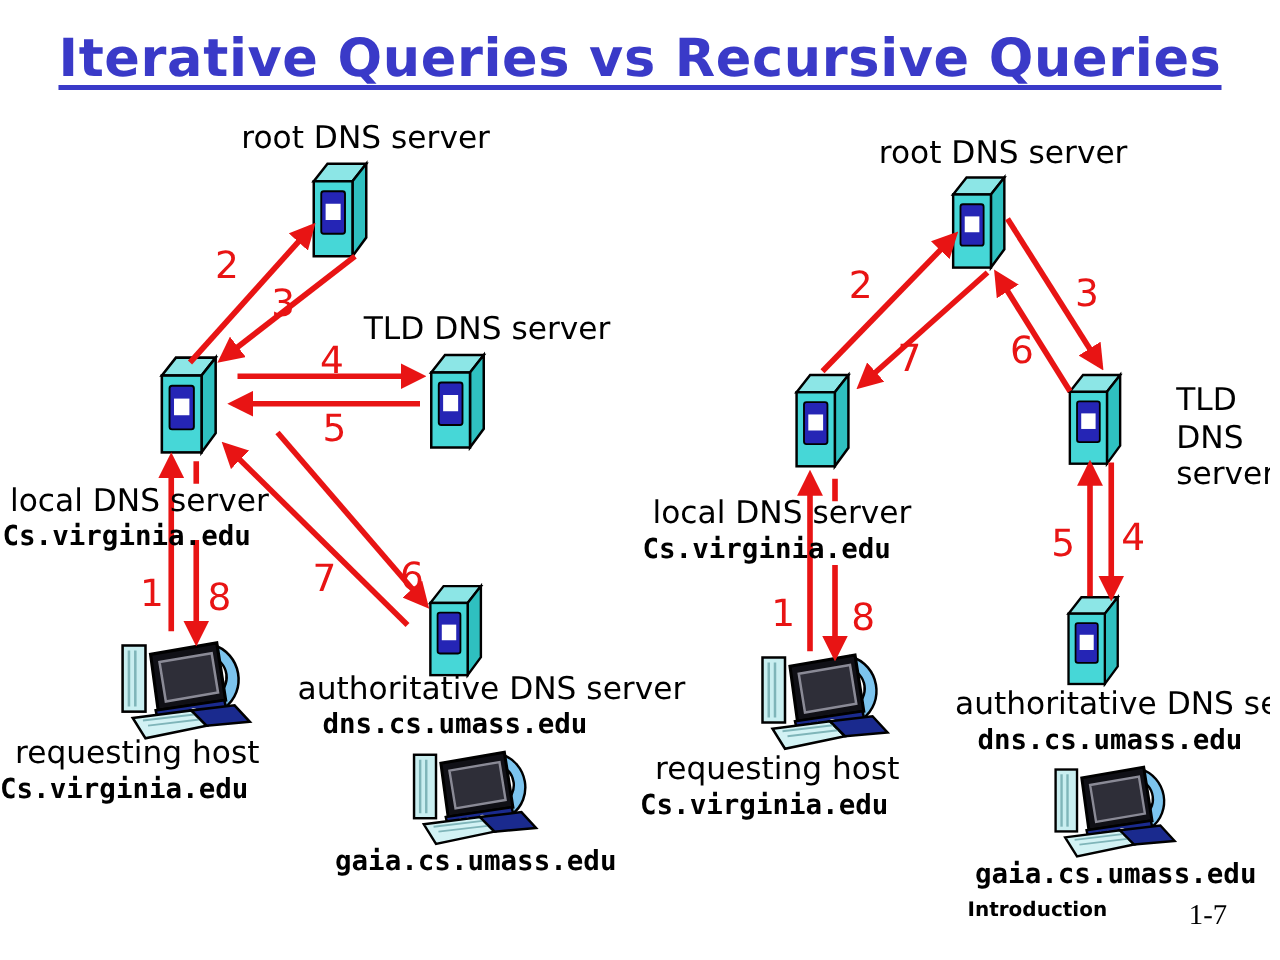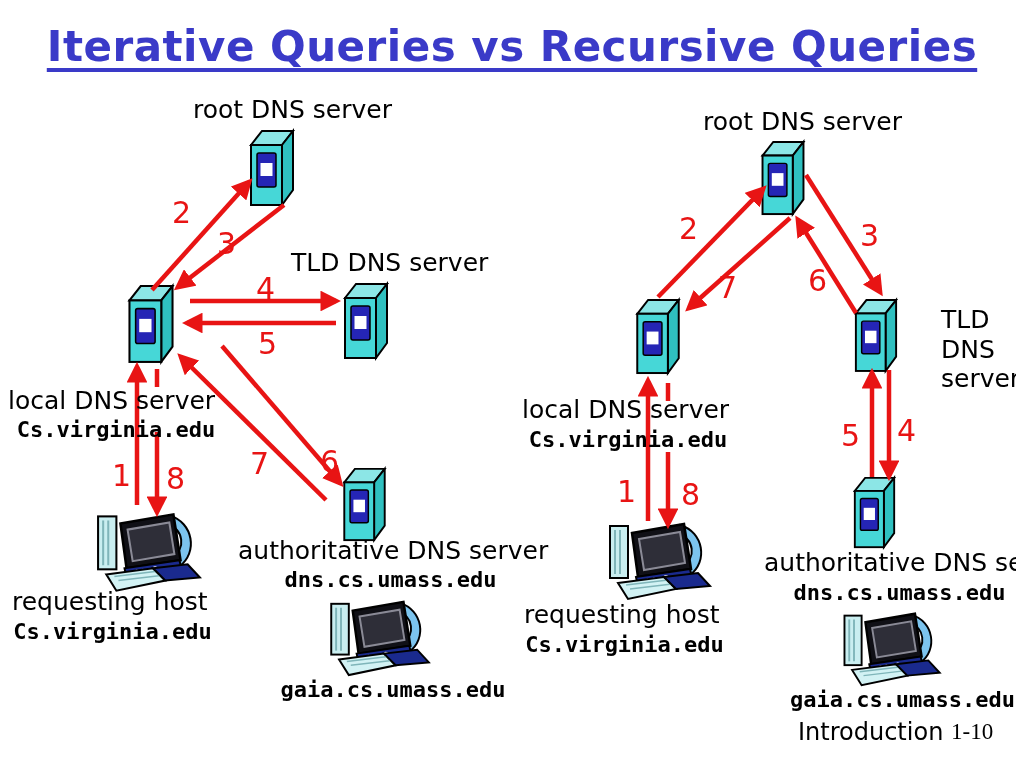--- a/index.html
+++ b/index.html
@@ -6,26 +6,26 @@
   .stage{position:relative;width:1016px;height:768px;background:#ffffff;overflow:hidden;
          font-family:"DejaVu Sans",sans-serif;}
   .title{position:absolute;left:20px;top:22px;width:984px;text-align:center;
          font-size:42px;font-weight:bold;letter-spacing:.5px;
          color:var(--title-color,#3a3ac8);
          text-decoration:underline;text-decoration-thickness:4px;text-underline-offset:7px;}
   .lbl{position:absolute;color:#000;font-size:25px;white-space:nowrap;}
   .ctr{text-align:left;}
   .wrap{white-space:normal;line-height:1.18;}
   .mono{position:absolute;font-family:"DejaVu Sans Mono","Liberation Mono",monospace;
-        font-weight:bold;font-size:22px;color:#000;white-space:nowrap;text-align:center;}
+        font-weight:bold;font-size:22px;color:#000;white-space:nowrap;text-align:left;}
   .step{position:absolute;color:var(--arrow-color,#e81414);font-size:30px;line-height:1;}
   .icon{position:absolute;}
   .arrows{position:absolute;left:0;top:0;pointer-events:none;}
   .arrows line{stroke:var(--arrow-color,#e81414);stroke-width:4.5;fill:none;}
-  .footer-section{position:absolute;left:798px;top:718px;font-size:24px;color:#000;}
+  .footer-section{position:absolute;left:774px;top:718px;font-size:16px;color:#000;font-weight:bold;}
   .footer-page{position:absolute;left:951px;top:719px;font-size:23px;color:#000;
                font-family:"Liberation Serif","DejaVu Serif",serif;}
   .defs{position:absolute;width:0;height:0;overflow:hidden;}
 </style>
 </head>
 <body>
 
 <svg class="defs" aria-hidden="true">
   <defs>
     <symbol id="sym-server" viewBox="0 0 48 80">
@@ -156,15 +156,15 @@
   <div class="lbl wrap" style="left:941px;top:305px;width:92px">TLD DNS server</div>
   <div class="lbl ctr" style="left:522px;top:395px;width:215px">local DNS server</div>
   <div class="mono" style="left:514px;top:427px;width:228px">Cs.virginia.edu</div>
   <div class="lbl ctr" style="left:524px;top:600px;width:200px">requesting host</div>
   <div class="mono" style="left:512px;top:632px;width:225px">Cs.virginia.edu</div>
   <div class="lbl" style="left:764px;top:548px">authoritative DNS server</div>
   <div class="mono" style="left:782px;top:580px;width:235px">dns.cs.umass.edu</div>
   <div class="mono" style="left:780px;top:687px;width:245px">gaia.cs.umass.edu</div>
 
   <div class="footer-section">Introduction</div>
-  <div class="footer-page">1-10</div>
+  <div class="footer-page">1-7</div>
 
 </div>
 
 </body></html>

